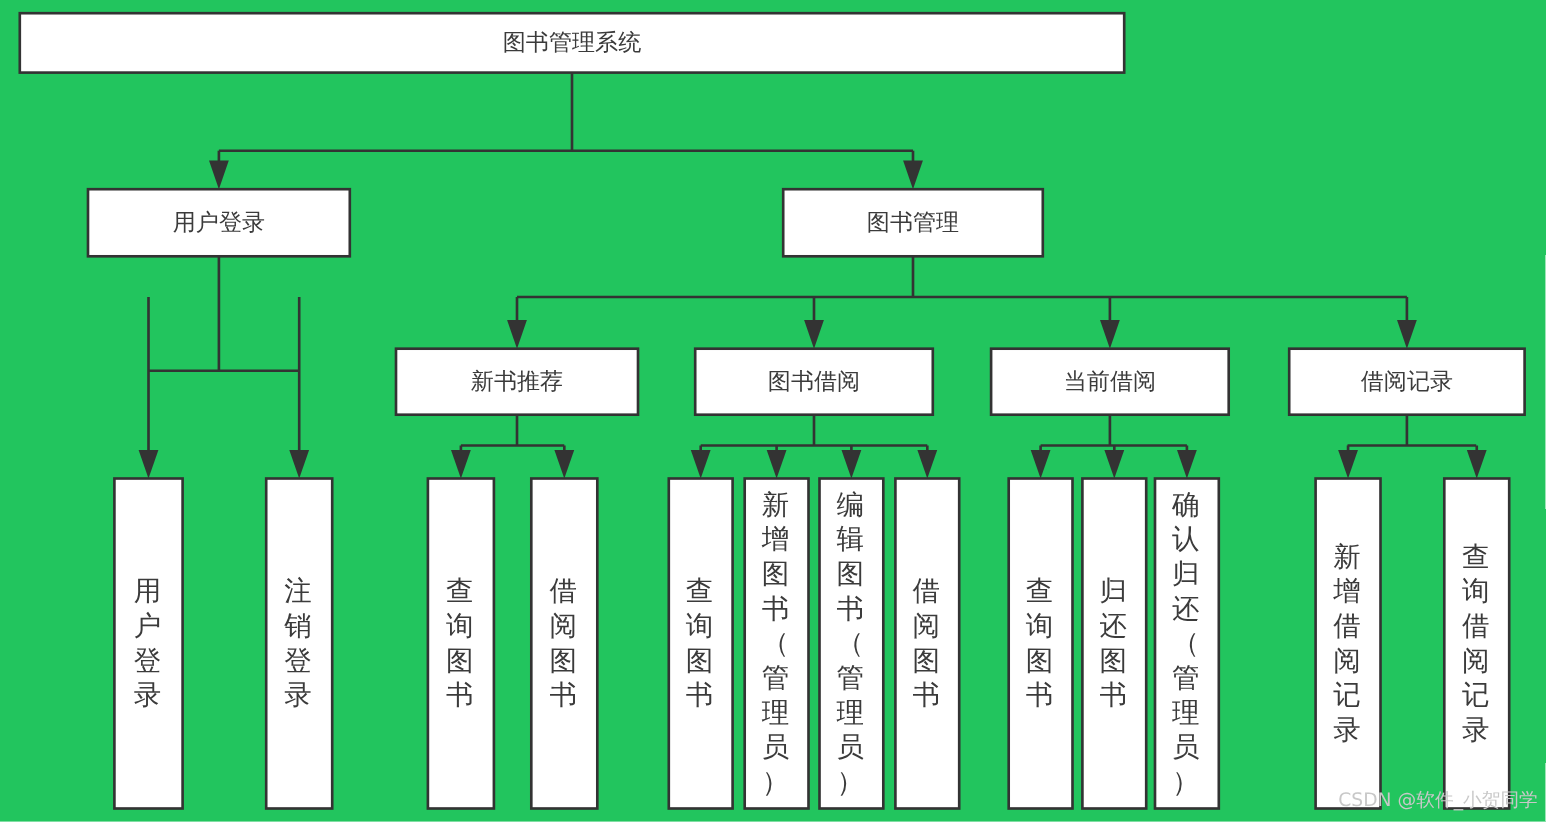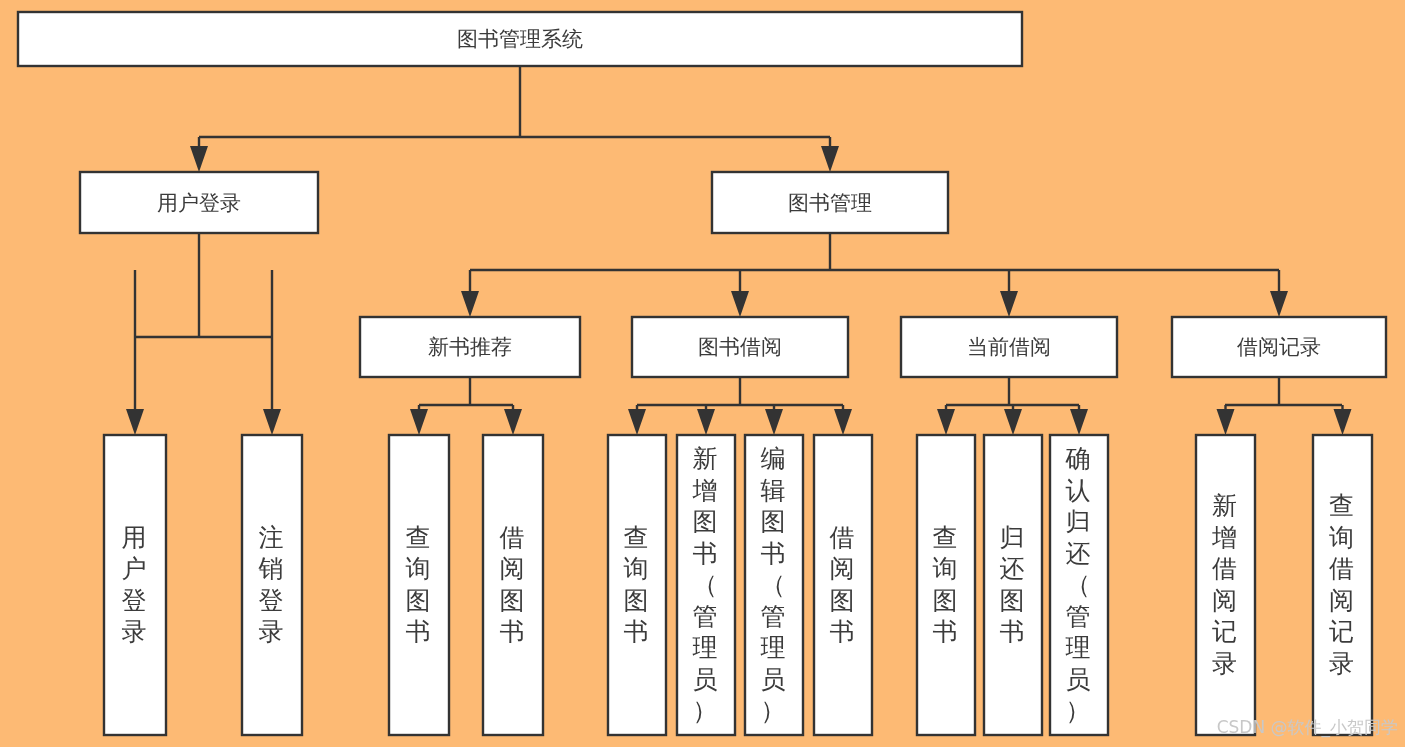--- a/index.html
+++ b/index.html
@@ -11,21 +11,21 @@
   body {
     width: 1405px;
     height: 747px;
     overflow: hidden;
     font-family: "DejaVu Sans", "Liberation Sans", sans-serif;
   }
   #diagram-root {
     position: relative;
     width: 1405px;
     height: 747px;
-    background: #fdba74;
+    background: #22c55e;
   }
   #diagram-svg {
     position: absolute;
     left: 0;
     top: 0;
     width: 1405px;
     height: 747px;
     display: block;
   }
   .node-box {

